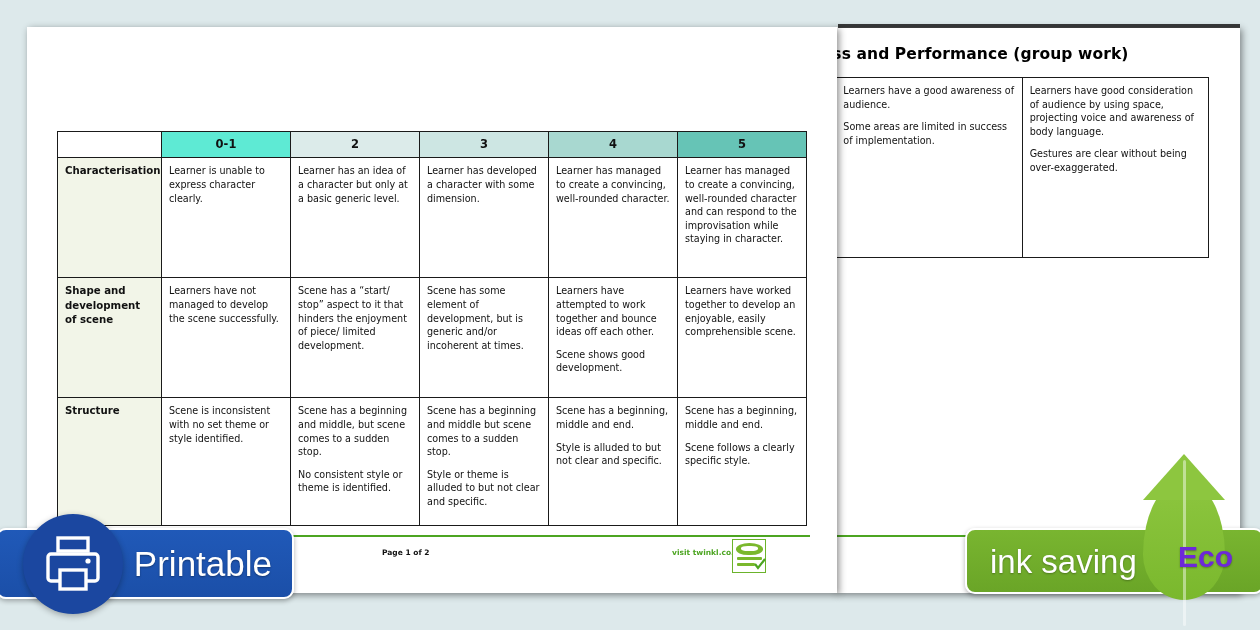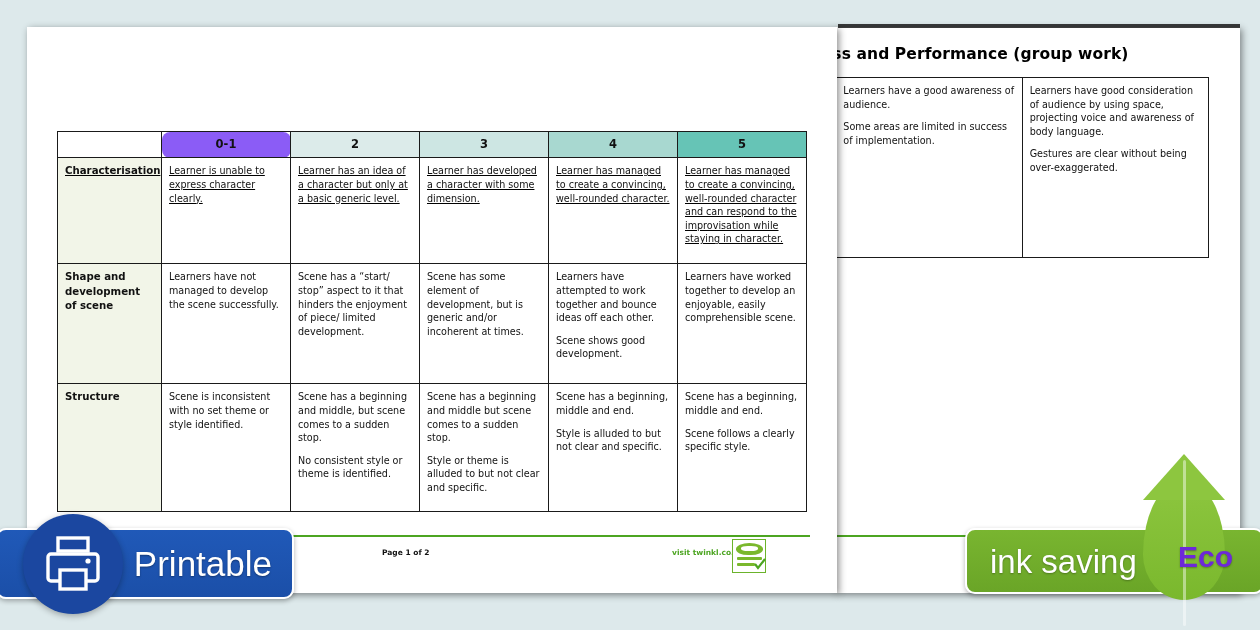--- a/index.html
+++ b/index.html
@@ -282,29 +282,29 @@
         <col class="c-label">
         <col class="c-score">
           <col class="c-score">
           <col class="c-score">
           <col class="c-score">
           <col class="c-score">
       </colgroup>
       <thead>
         <tr>
           <th class="blank"></th>
-          <th style="background: #8b5cf6; border-radius: 8px;">0-1</th>
+          <th style="background: #5eead4;">0-1</th>
           <th style="background: rgb(220, 235, 234);">2</th>
           <th style="background: rgb(205, 230, 227);">3</th>
           <th style="background: rgb(168, 216, 208);">4</th>
           <th style="background: rgb(102, 196, 182);">5</th>
         </tr>
       </thead>
       <tbody id="rubric-body">
-          <tr style="height: 106px; text-decoration: underline;">
+          <tr style="height: 120px;">
             <td class="rowlabel">Characterisation</td>
             <td>
               <p class="cell-p">Learner is unable to express character clearly.</p>
             </td>
             <td>
               <p class="cell-p">Learner has an idea of a character but only at a basic generic level.</p>
             </td>
             <td>
               <p class="cell-p">Learner has developed a character with some dimension.</p>
             </td>

